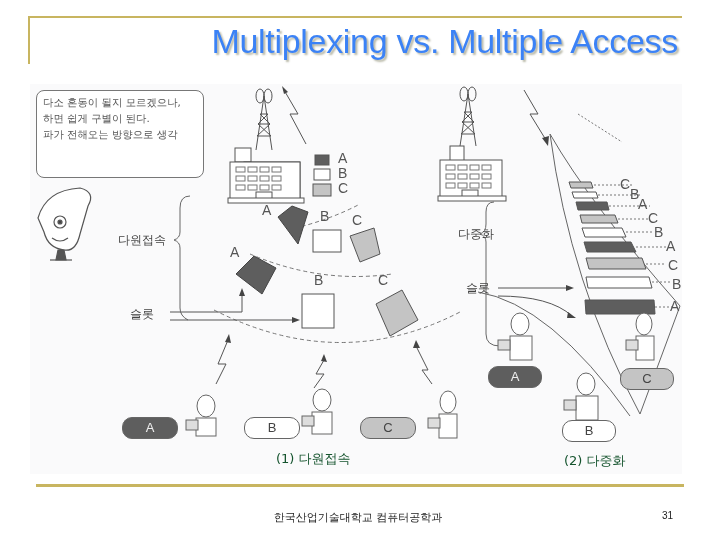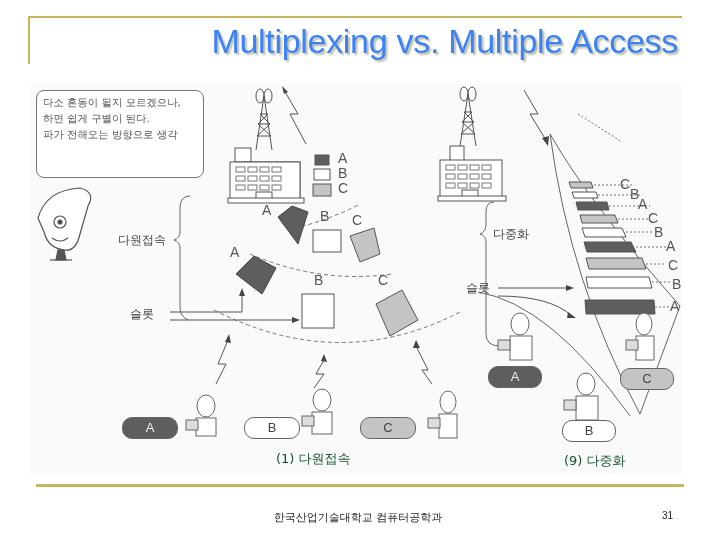--- a/index.html
+++ b/index.html
@@ -220,32 +220,32 @@
   <div class="letter" style="left:290px;top:124px;">B</div>
   <div class="letter" style="left:322px;top:128px;">C</div>
   <div class="letter" style="left:200px;top:160px;">A</div>
   <div class="letter" style="left:284px;top:188px;">B</div>
   <div class="letter" style="left:348px;top:188px;">C</div>
   <div class="pill a" style="left:92px;top:333px;width:54px;">A</div>
   <div class="pill b" style="left:214px;top:333px;width:54px;">B</div>
   <div class="pill c" style="left:330px;top:333px;width:54px;">C</div>
   <div class="caption" style="left:246px;top:366px;">(1) 다원접속</div>
 
-  <div class="lbl" style="left:428px;top:142px;margin-left:35px;">다중화</div>
+  <div class="lbl" style="left:428px;top:142px;">다중화</div>
   <div class="lbl" style="left:436px;top:196px;">슬롯</div>
   <div class="letter" style="left:590px;top:92px;">C</div>
   <div class="letter" style="left:600px;top:102px;">B</div>
   <div class="letter" style="left:608px;top:112px;">A</div>
   <div class="letter" style="left:618px;top:126px;">C</div>
   <div class="letter" style="left:624px;top:140px;">B</div>
   <div class="letter" style="left:636px;top:154px;">A</div>
   <div class="letter" style="left:638px;top:173px;">C</div>
   <div class="letter" style="left:642px;top:192px;">B</div>
   <div class="letter" style="left:640px;top:214px;">A</div>
   <div class="pill a" style="left:458px;top:282px;width:52px;">A</div>
   <div class="pill b" style="left:532px;top:336px;width:52px;">B</div>
   <div class="pill c" style="left:590px;top:284px;width:52px;">C</div>
-  <div class="caption" style="left:534px;top:368px;">(9) 다중화</div>
+  <div class="caption" style="left:534px;top:368px;">(2) 다중화</div>
 </div>
 
 <div class="footer-rule"></div>
 <div class="footer-text">한국산업기술대학교 컴퓨터공학과</div>
 <div class="page-num">31</div>
 
 </body></html>

